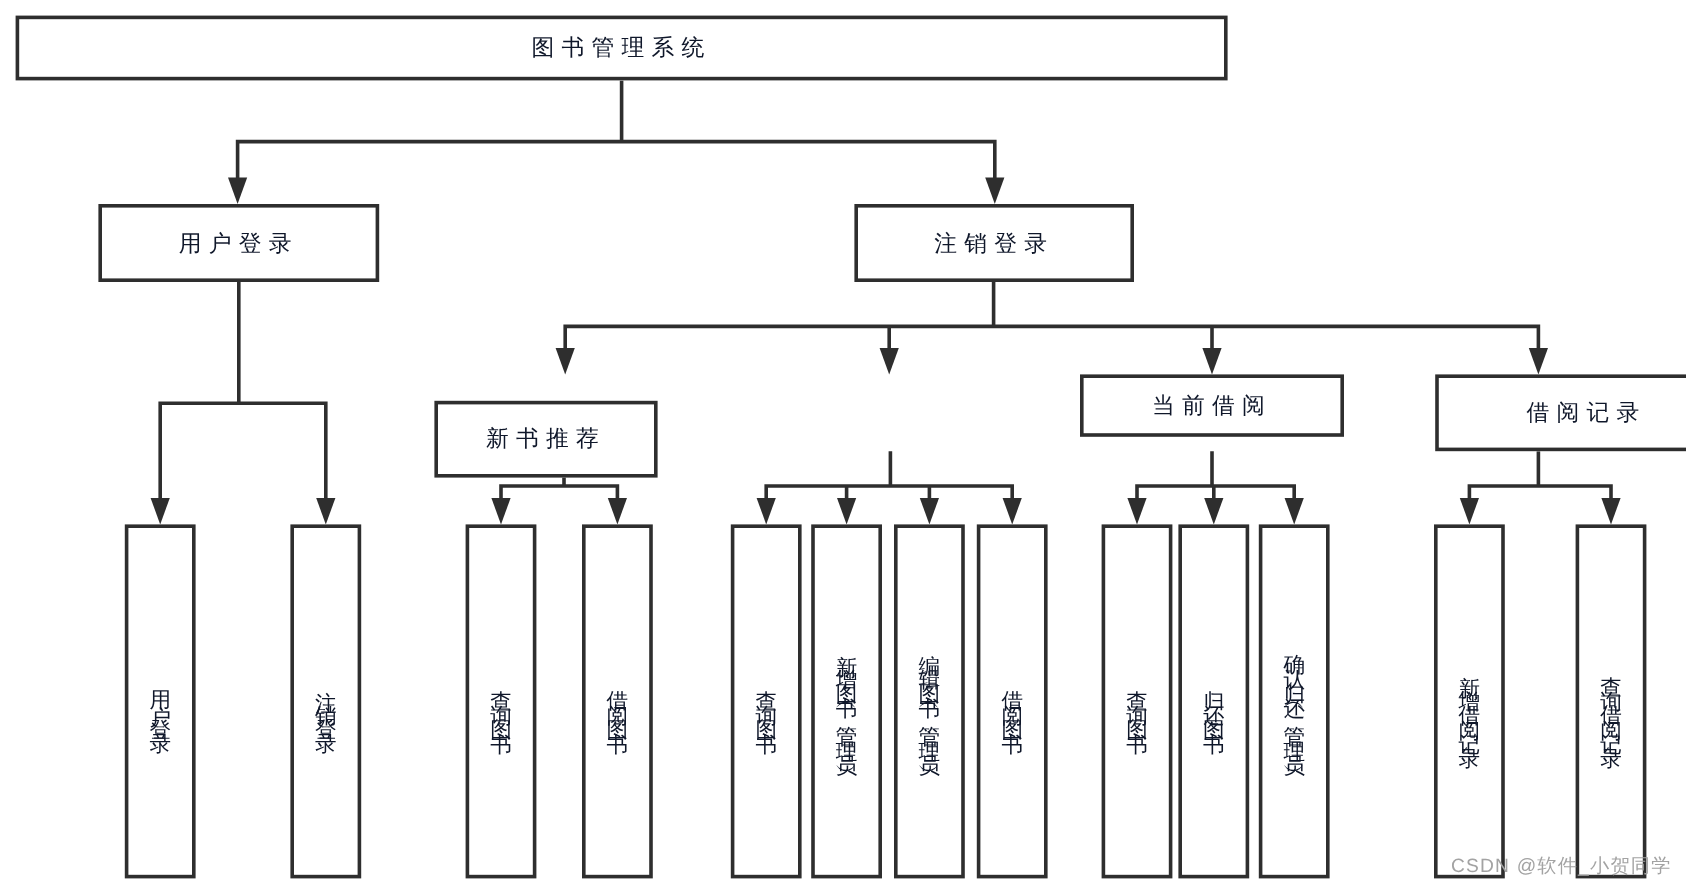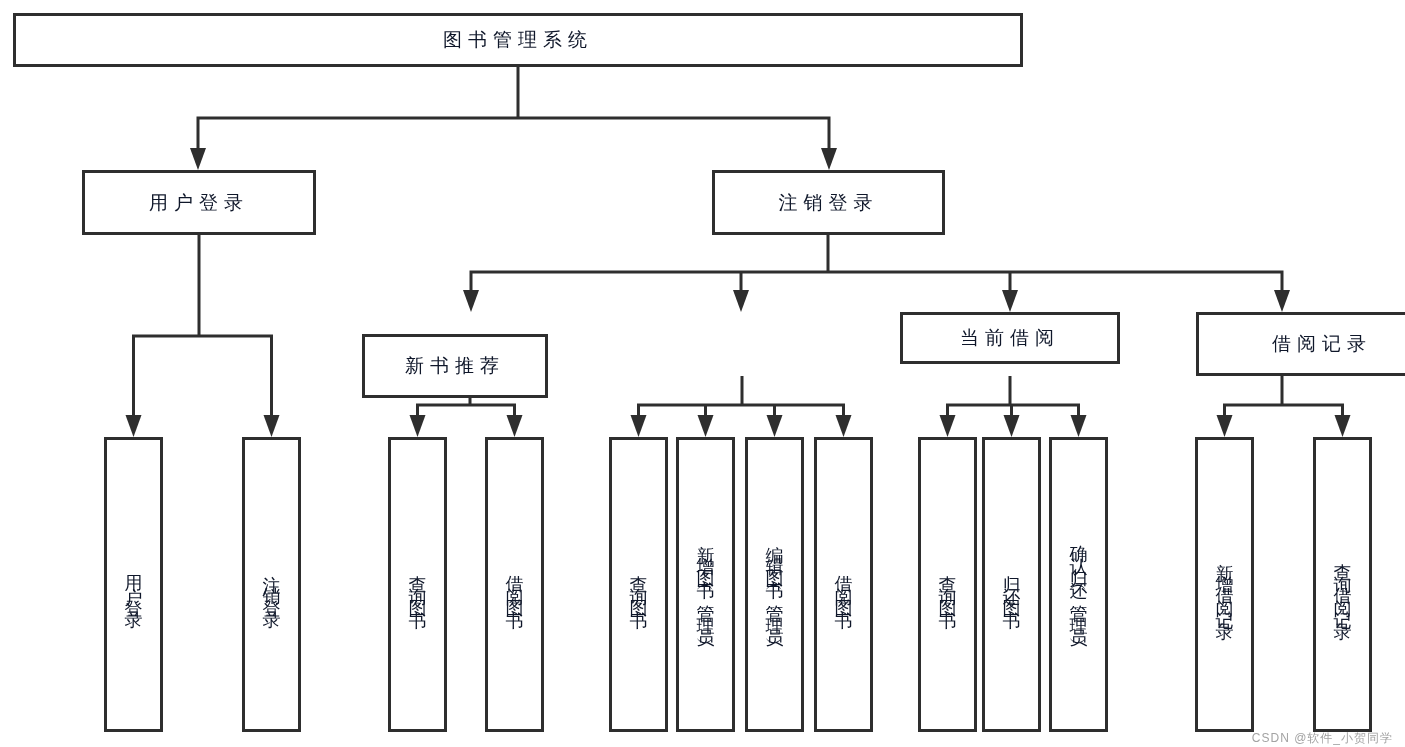--- a/index.html
+++ b/index.html
@@ -39,22 +39,22 @@
   .n-record{left:1172px;top:312px;width:252px;height:64px;margin-left:24px;}
   .lf{top:437px;width:59px;height:295px;}
   .lf-1{left:104px;}  .lf-2{left:242px;}
   .lf-3{left:388px;}  .lf-4{left:485px;}
   .lf-5{left:609px;}  .lf-6{left:676px;}
   .lf-7{left:745px;}  .lf-8{left:814px;}
   .lf-9{left:918px;}  .lf-10{left:982px;}
   .lf-11{left:1049px;}.lf-12{left:1195px;}
   .lf-13{left:1313px;}
   .watermark{
-    position:absolute;right:12px;bottom:0;
-    color:#a3a3a3;font-size:12px;letter-spacing:1px;
+    position:absolute;right:12px;bottom:14px;
+    color:#a3a3a3;font-size:16px;letter-spacing:1px;
   }
 </style>
 </head>
 <body>
 
 <div class="stage">
 
   <svg class="connectors" viewBox="0 0 1405 747" xmlns="http://www.w3.org/2000/svg">
     <g stroke="#2e2e2e" stroke-width="3" fill="none">
       <path d="M518,67 V118 M198,150 V118 H829 V150"></path>

